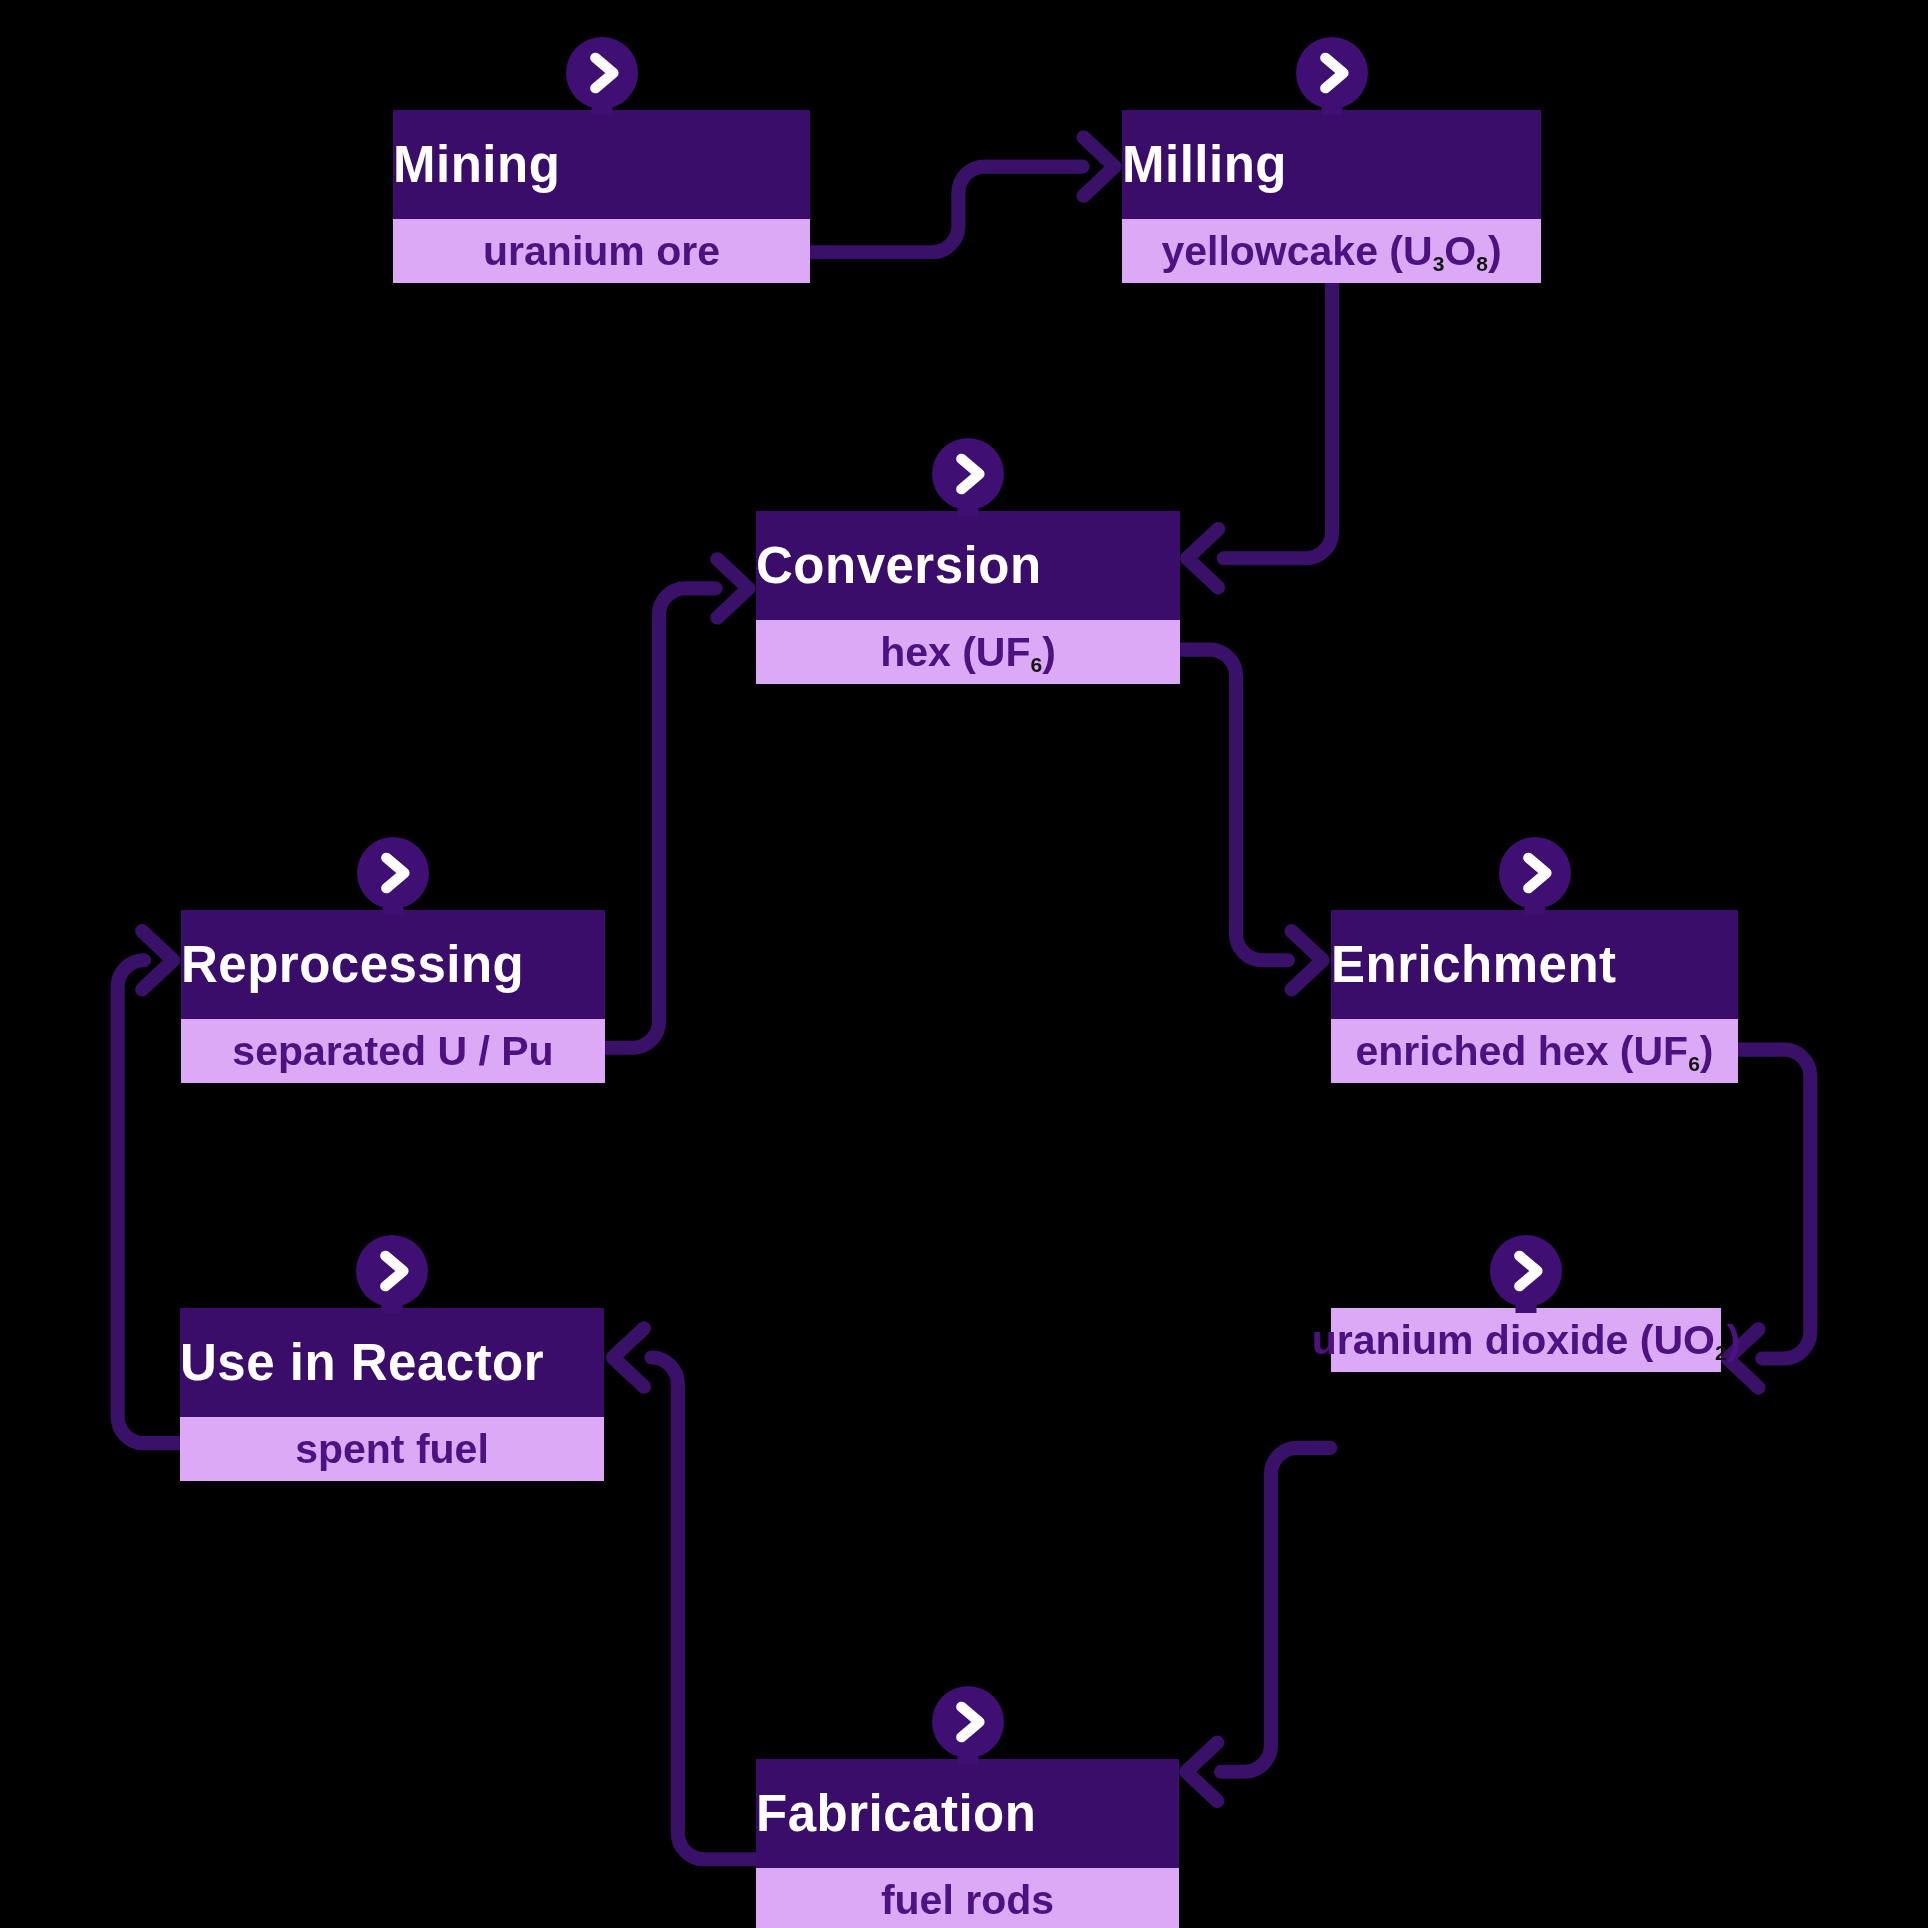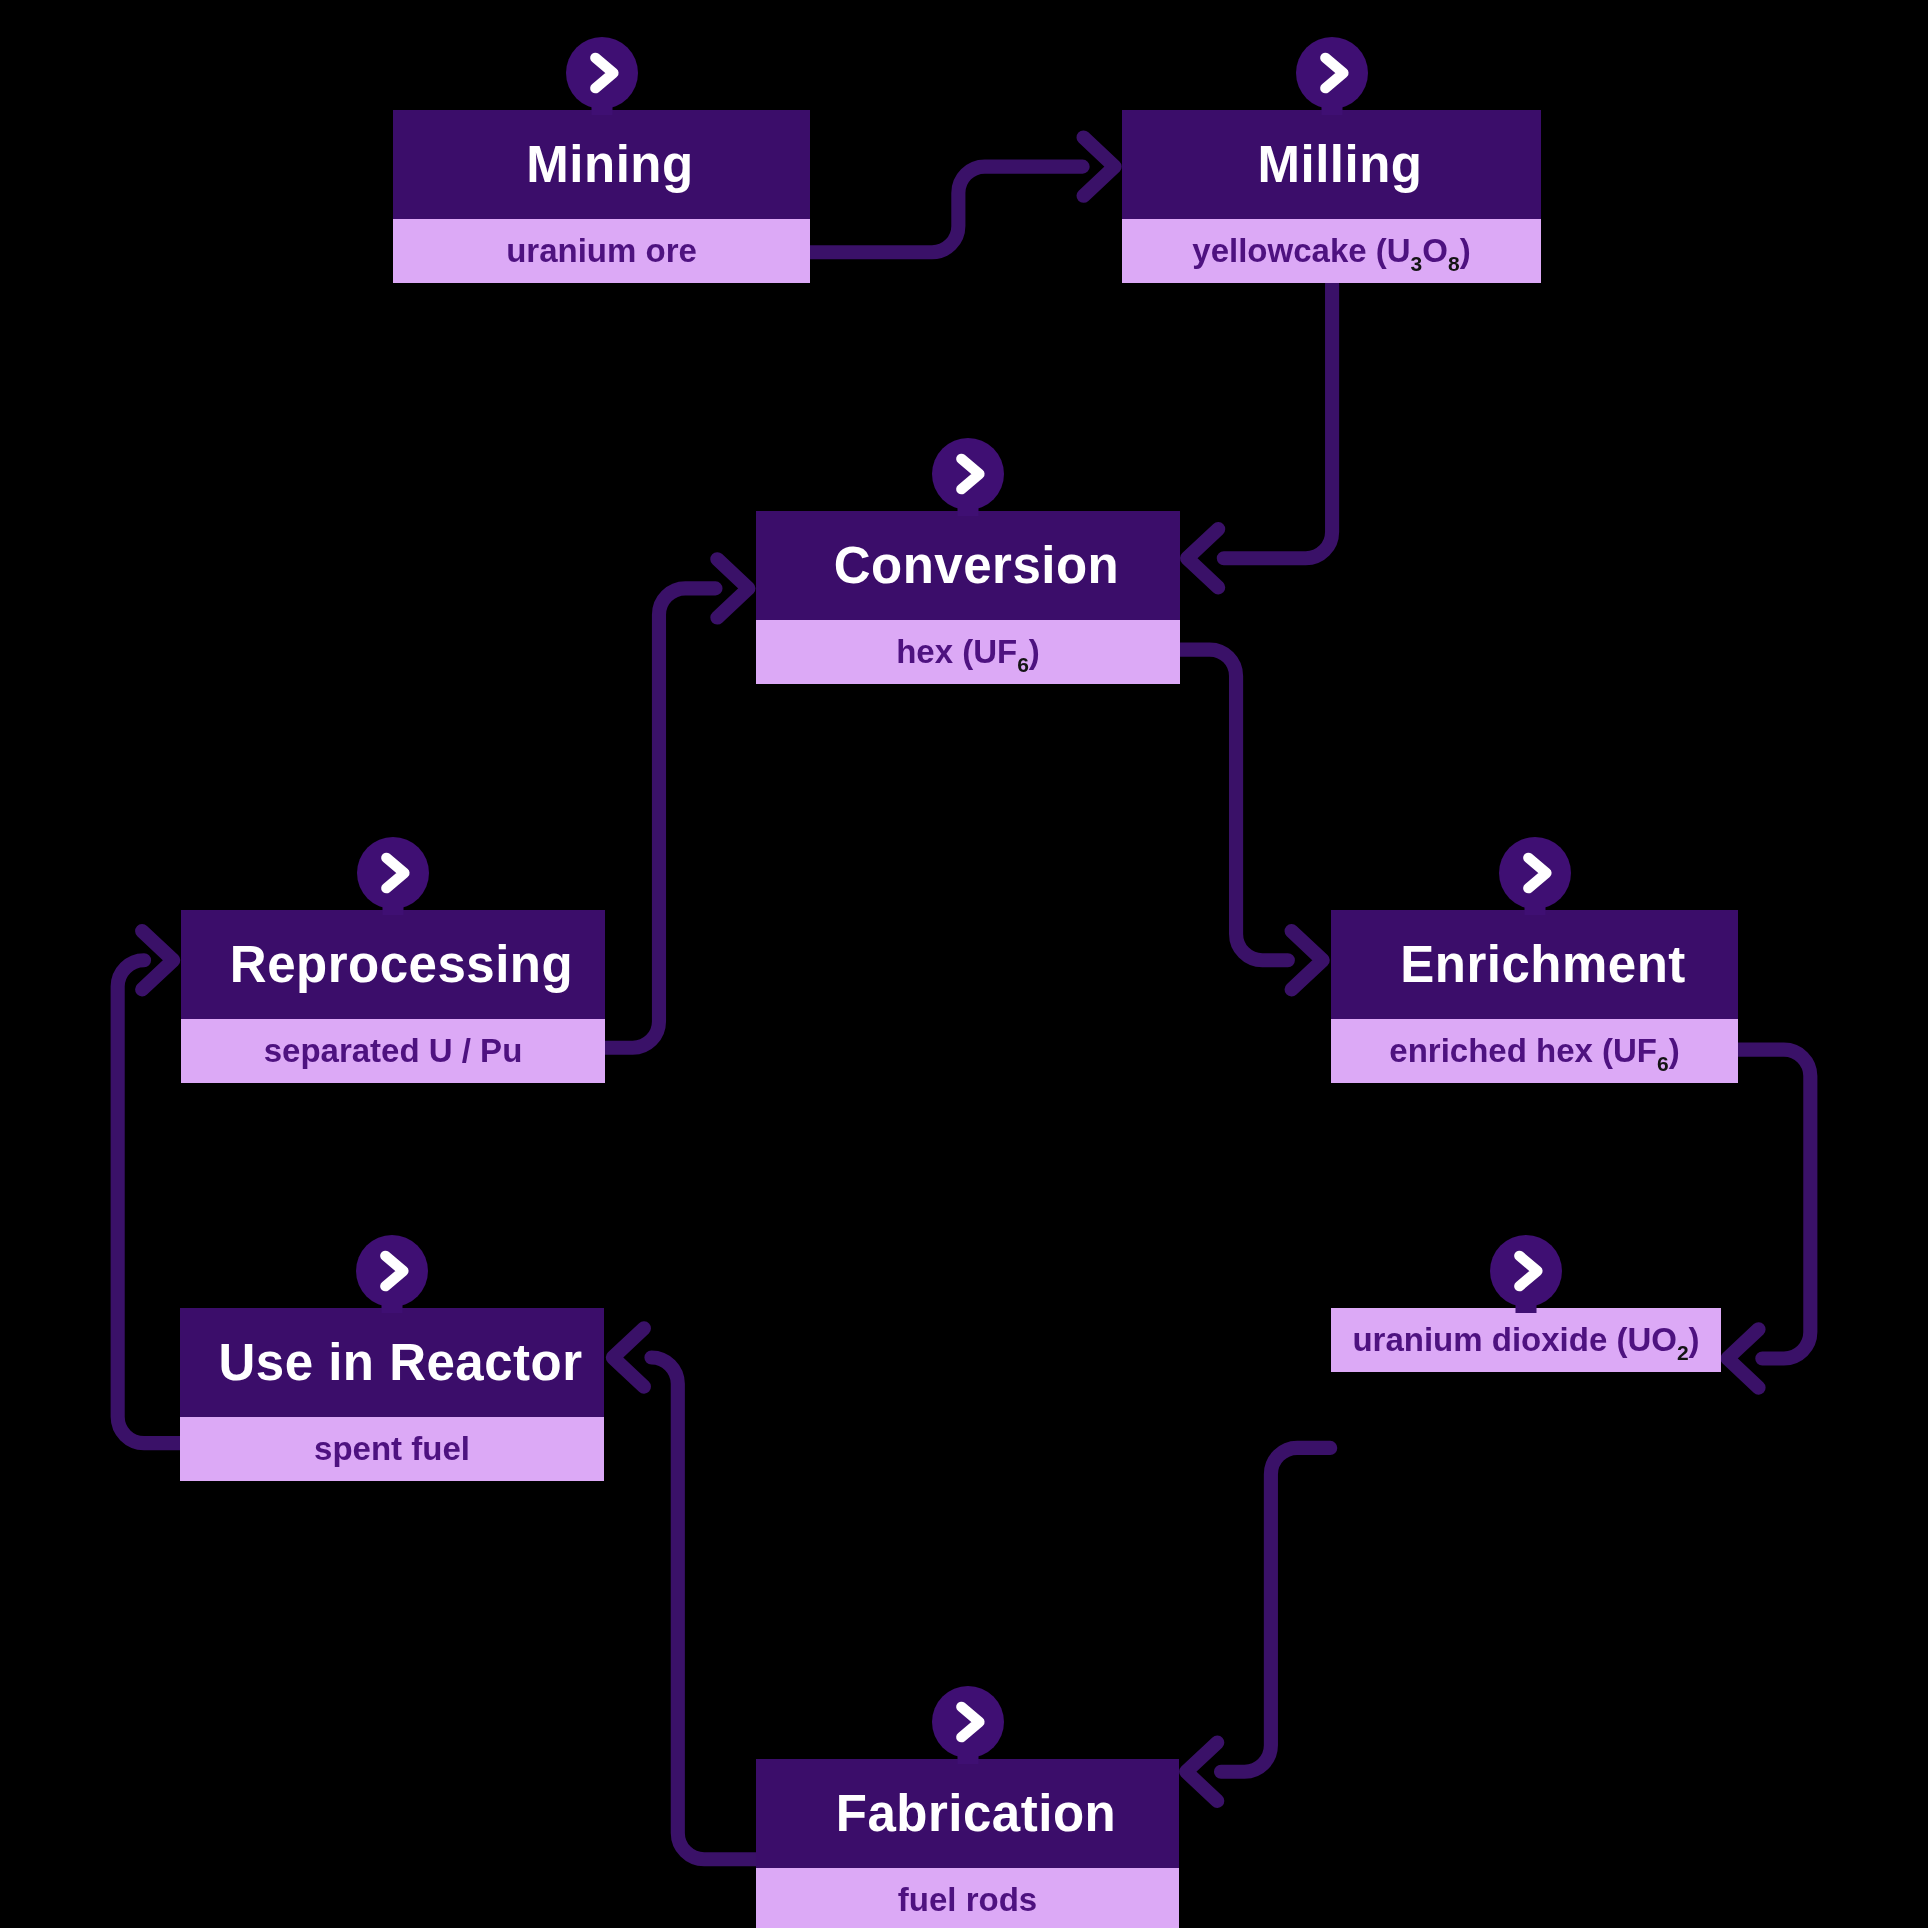--- a/index.html
+++ b/index.html
@@ -4,30 +4,30 @@
 <style>
   html,body{margin:0;padding:0;}
   body{
     width:1928px;height:1928px;position:relative;background:#000;
     font-family:"Liberation Sans","DejaVu Sans",sans-serif;overflow:hidden;
   }
   #wires{position:absolute;left:0;top:0;z-index:1;}
   #wires path{fill:none;stroke:#3a1168;stroke-width:15;stroke-linecap:round;stroke-linejoin:round;}
   .node{position:absolute;z-index:2;}
   .node .header{
-    height:109px;background:#3b0d6a;display:flex;align-items:center;justify-content:center;padding-left:17px;
+    height:109px;background:#3b0d6a;display:flex;align-items:center;justify-content:flex-start;
   }
   .node .header span{
     color:#ffffff;font-size:51px;font-weight:bold;letter-spacing:0.5px;white-space:nowrap;
   }
   .node .footer{
     height:64px;background:#dca9f6;display:flex;align-items:center;justify-content:center;
   }
   .node .footer span{
-    color:#4e1280;font-size:33px;font-weight:bold;white-space:nowrap;
+    color:#4e1280;font-size:41px;font-weight:bold;white-space:nowrap;
   }
   .node .footer span.sub{
     color:#141414;font-size:21px;position:relative;top:13px;
   }
   .badge{
     position:absolute;top:-73px;left:50%;transform:translateX(-50%);
     width:72px;height:72px;border-radius:50%;background:#3f0f73;
     display:flex;align-items:center;justify-content:center;
   }
   .badge::after{

